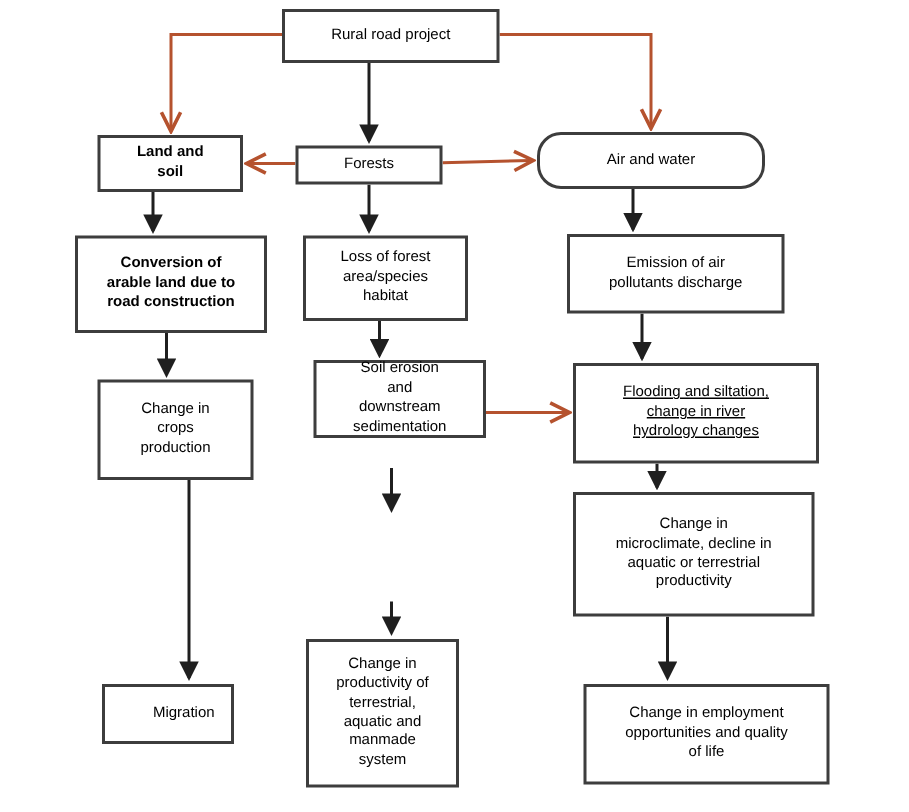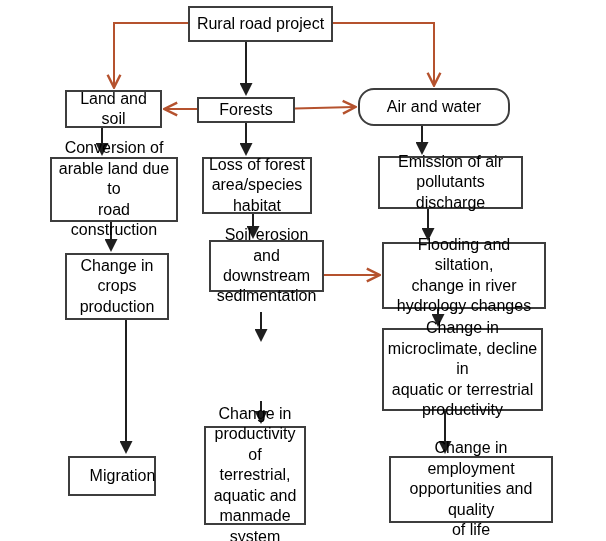--- a/index.html
+++ b/index.html
@@ -19,35 +19,35 @@
   }
   #edges{position:absolute;left:0;top:0;width:606px;height:541px;}
   .node{
     position:absolute;
     box-sizing:border-box;
     border:2px solid var(--box-border);
     background:var(--bg);
     display:flex;align-items:center;justify-content:center;
     text-align:center;
     color:var(--text);
-    font-size:16px;line-height:1.28;
+    font-size:10px;line-height:1.28;
     white-space:pre-line;
     padding:2px 3px;
   }
   
   .n-root       {left:188px;top:6px;  width:145px;height:36px;}
-  .n-landsoil   {left:65px; top:90px; width:97px; height:38px;}
+  .n-landsoil   {left:65px; top:90px; width:97px; height:38px;font-weight:bold;}
   .n-forests    {left:197px;top:97px; width:98px; height:26px;text-align:right;}
   .n-airwater   {left:358px;top:88px; width:152px;height:38px;border-radius:16px;}
-  .n-conversion {left:50px; top:157px;width:128px;height:65px;}
+  .n-conversion {left:50px; top:157px;width:128px;height:65px;font-weight:bold;}
   .n-lossforest {left:202px;top:157px;width:110px;height:57px;}
   .n-emission   {left:378px;top:156px;width:145px;height:53px;}
   .n-decline    {left:65px; top:253px;width:104px;height:67px;}
   .n-soilerosion{left:209px;top:240px;width:115px;height:52px;}
-  .n-flooding   {left:382px;top:242px;width:164px;height:67px;}
+  .n-flooding   {left:382px;top:242px;width:164px;height:67px;text-decoration:underline;}
   .n-endemic    {left:173px;top:343px;width:170px;height:58px;}
   .n-microclim  {left:382px;top:328px;width:161px;height:83px;}
   .n-migration  {left:68px; top:456px;width:88px;height:40px;padding-left:24px;}
   .n-product    {left:204px;top:426px;width:102px;height:99px;}
   .n-employ     {left:389px;top:456px;width:164px;height:67px;}
 </style>
 </head>
 <body>
 
 <div id="canvas">

